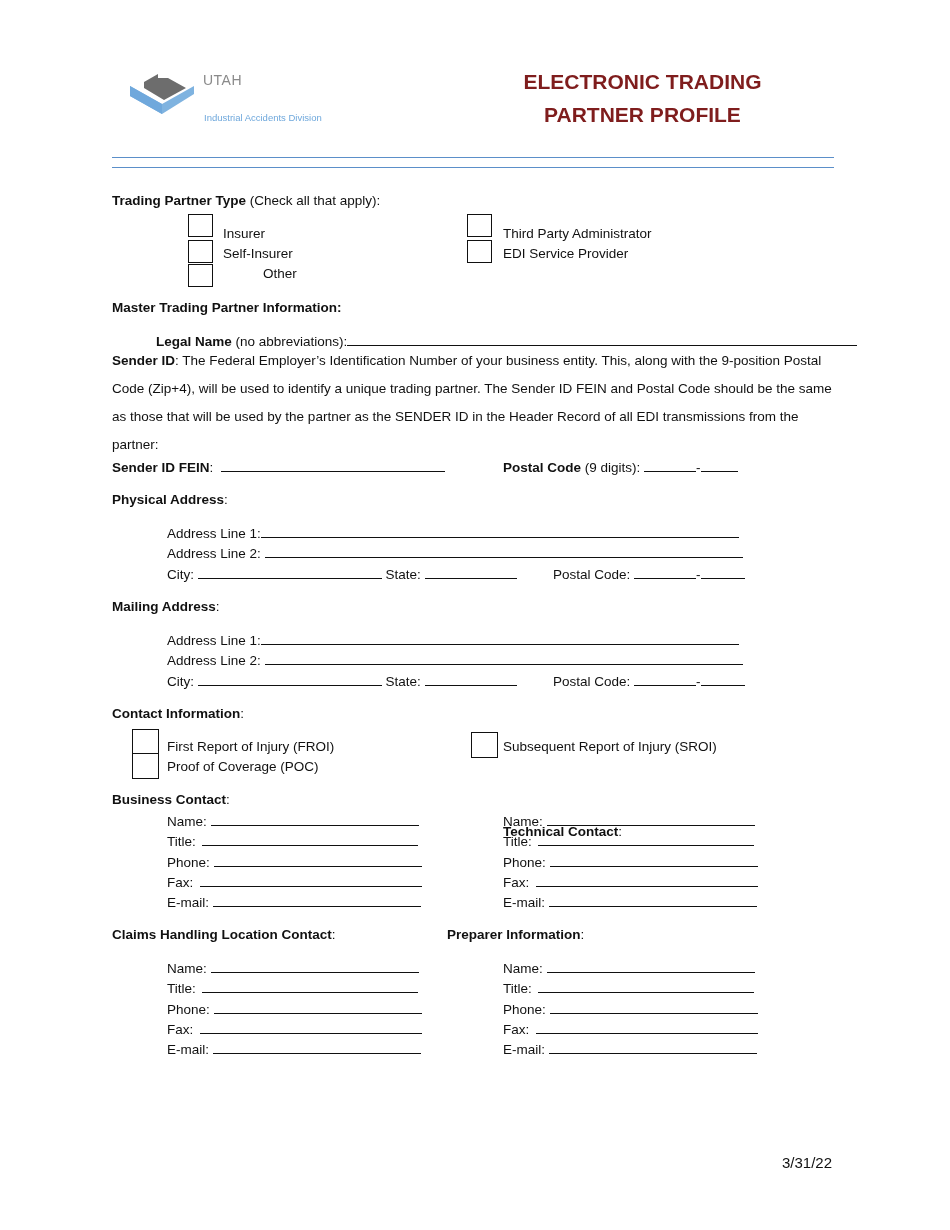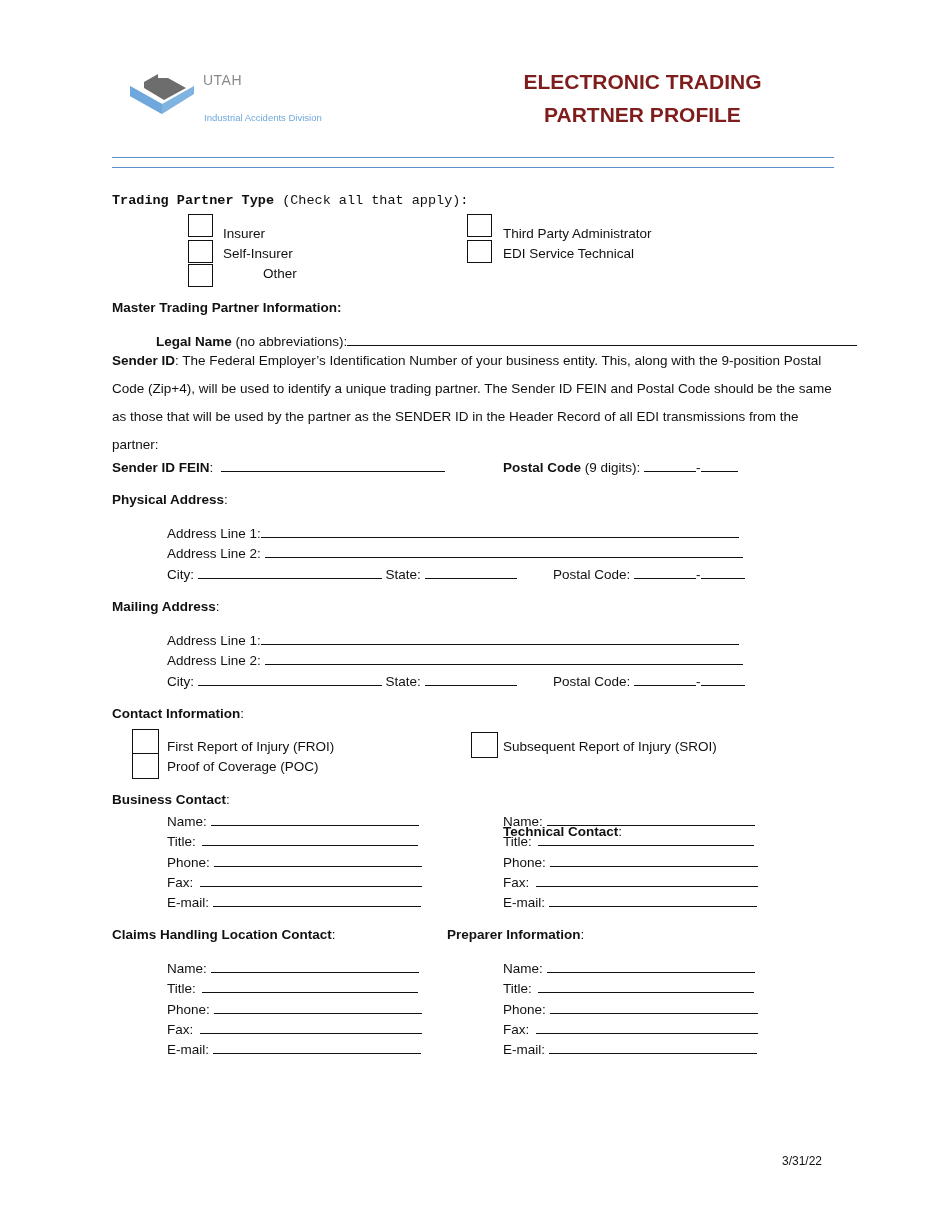--- a/index.html
+++ b/index.html
@@ -31,35 +31,35 @@
   <span class="logo-utah">UTAH</span>
   <span class="logo-div">Industrial Accidents Division</span>
 </div>
 
 <div class="title" style="top:70px;">ELECTRONIC TRADING</div>
 <div class="title" style="top:103px;">PARTNER PROFILE</div>
 
 <div class="rule" style="top:157px;"></div>
 <div class="rule" style="top:167px;"></div>
 
-<div class="abs" style="left:112px; top:193px;font-family:Liberation Mono, monospace;">
+<div class="abs" style="left:112px; top:193px;">
   <b>Trading Partner Type</b><span> (Check all that apply):</span>
 </div>
 
 <div class="cb" style="left:188px; top:214px;"></div>
 <div class="cb" style="left:188px; top:240px;"></div>
 <div class="cb" style="left:188px; top:264px;"></div>
 <div class="abs" style="left:223px; top:226px;">Insurer</div>
 <div class="abs" style="left:223px; top:246px;">Self-Insurer</div>
 <div class="abs" style="left:223px; top:266px;margin-left:40px;">Other</div>
 
 <div class="cb" style="left:467px; top:214px;"></div>
 <div class="cb" style="left:467px; top:240px;"></div>
 <div class="abs" style="left:503px; top:226px;">Third Party Administrator</div>
-<div class="abs" style="left:503px; top:246px;">EDI Service Technical</div>
+<div class="abs" style="left:503px; top:246px;">EDI Service Provider</div>
 
 <div class="abs b" style="left:112px; top:300px;">Master Trading Partner Information:</div>
 
 <div class="abs" style="left:112px; top:333px;margin-left:44px;">
   <b>Legal Name</b><span> (no abbreviations):</span><span class="line" style="width:510px;"></span>
 </div>
 
 <div style="position:absolute; left:112px; top:347px; width:725px; line-height:28px;">
   <b>Sender ID</b><span>:  The Federal Employer’s Identification Number of your business entity.  This, along with the 9-position Postal Code (Zip+4), will be used to identify a unique trading partner.  The Sender ID FEIN and Postal Code should be the same as those that will be used by the partner as the SENDER ID in the Header Record of all EDI transmissions from the partner:</span>
 </div>
@@ -122,13 +122,13 @@
 <div class="abs" style="left:167px; top:1021px;"><span>Fax: </span><span class="line" style="width:222px; margin-left:3px;"></span></div>
 <div class="abs" style="left:167px; top:1041px;"><span>E-mail: </span><span class="line" style="width:208px;"></span></div>
 
 <div class="abs" style="left:447px; top:927px;"><b>Preparer Information</b>:</div>
 <div class="abs" style="left:503px; top:960px;"><span>Name: </span><span class="line" style="width:208px;"></span></div>
 <div class="abs" style="left:503px; top:980px;"><span>Title: </span><span class="line" style="width:216px; margin-left:2px;"></span></div>
 <div class="abs" style="left:503px; top:1001px;"><span>Phone: </span><span class="line" style="width:208px;"></span></div>
 <div class="abs" style="left:503px; top:1021px;"><span>Fax: </span><span class="line" style="width:222px; margin-left:3px;"></span></div>
 <div class="abs" style="left:503px; top:1041px;"><span>E-mail: </span><span class="line" style="width:208px;"></span></div>
 
-<div class="abs" style="left:782px; top:1154px; font-size:12px;">3/31/22</div>
+<div class="abs" style="left:782px; top:1154px; font-size:15px;">3/31/22</div>
 
 </body></html>

